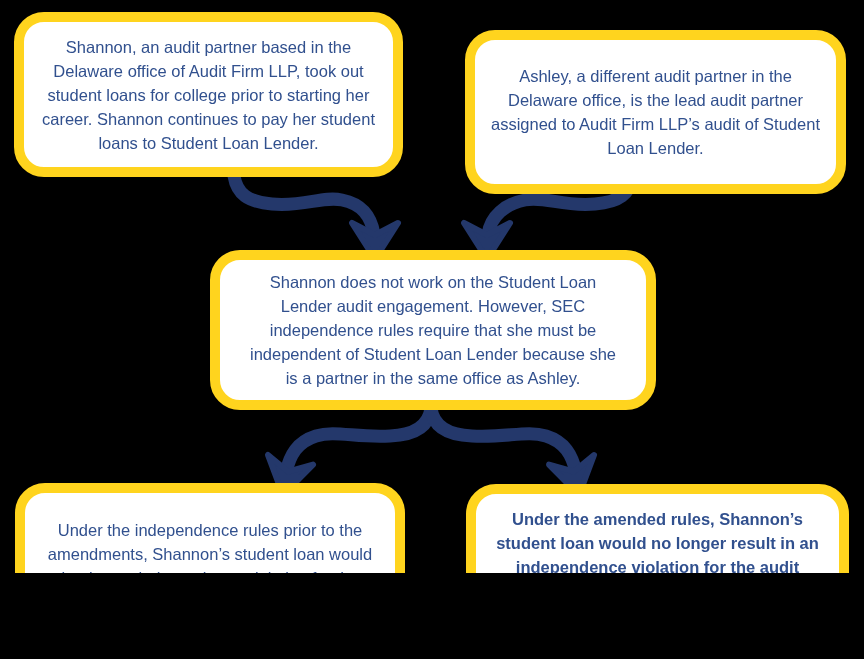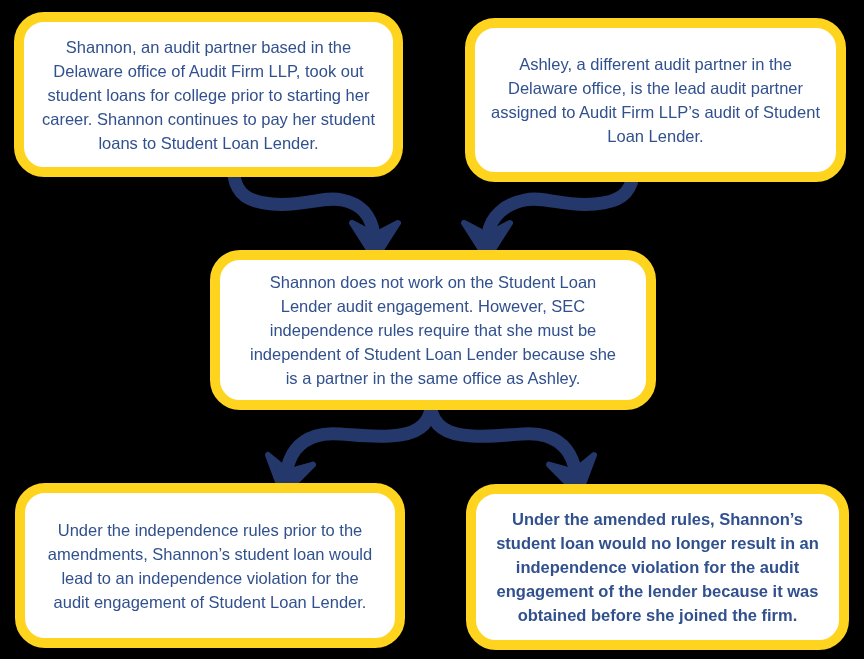--- a/index.html
+++ b/index.html
@@ -9,21 +9,21 @@
     --text:#31508E;
     --arrow:#24386B;
   }
   html,body{margin:0;padding:0;}
   body{
     background:var(--background,#000);
     font-family:"Liberation Sans", sans-serif;
   }
   .canvas{
     position:relative;
-    width:864px;height:659px;
+    width:864px;height:573px;
     background:var(--background,#000);
     overflow:hidden;
   }
   .node{
     position:absolute;
     box-sizing:border-box;
     background:var(--box-fill,#fff);
     border:10px solid var(--box-border,#FFD41E);
     border-radius:30px;
     display:flex;
@@ -32,21 +32,21 @@
   }
   .node p{
     margin:0;
     text-align:center;
     color:var(--text,#31508E);
     font-size:16.5px;
     line-height:24px;
     font-weight:400;
   }
   .node-top-left   {left:14px;  top:12px;  width:389px; height:165px;}
-  .node-top-right  {left:465px; top:18px;  width:381px; height:164px;}
+  .node-top-right  {left:465px; top:30px;  width:381px; height:164px;}
   .node-middle     {left:210px; top:250px; width:446px; height:160px;}
   .node-bottom-left{left:15px;  top:483px; width:390px; height:165px;}
   .node-bottom-right{left:466px;top:484px; width:383px; height:166px;}
   .node-top-left p    {max-width:352px;}
   .node-top-right p   {max-width:345px;}
   .node-middle p      {max-width:382px;}
   .node-bottom-left p {max-width:328px;}
   .node-bottom-right p{max-width:332px;font-weight:bold;}
   svg.connectors{
     position:absolute;

